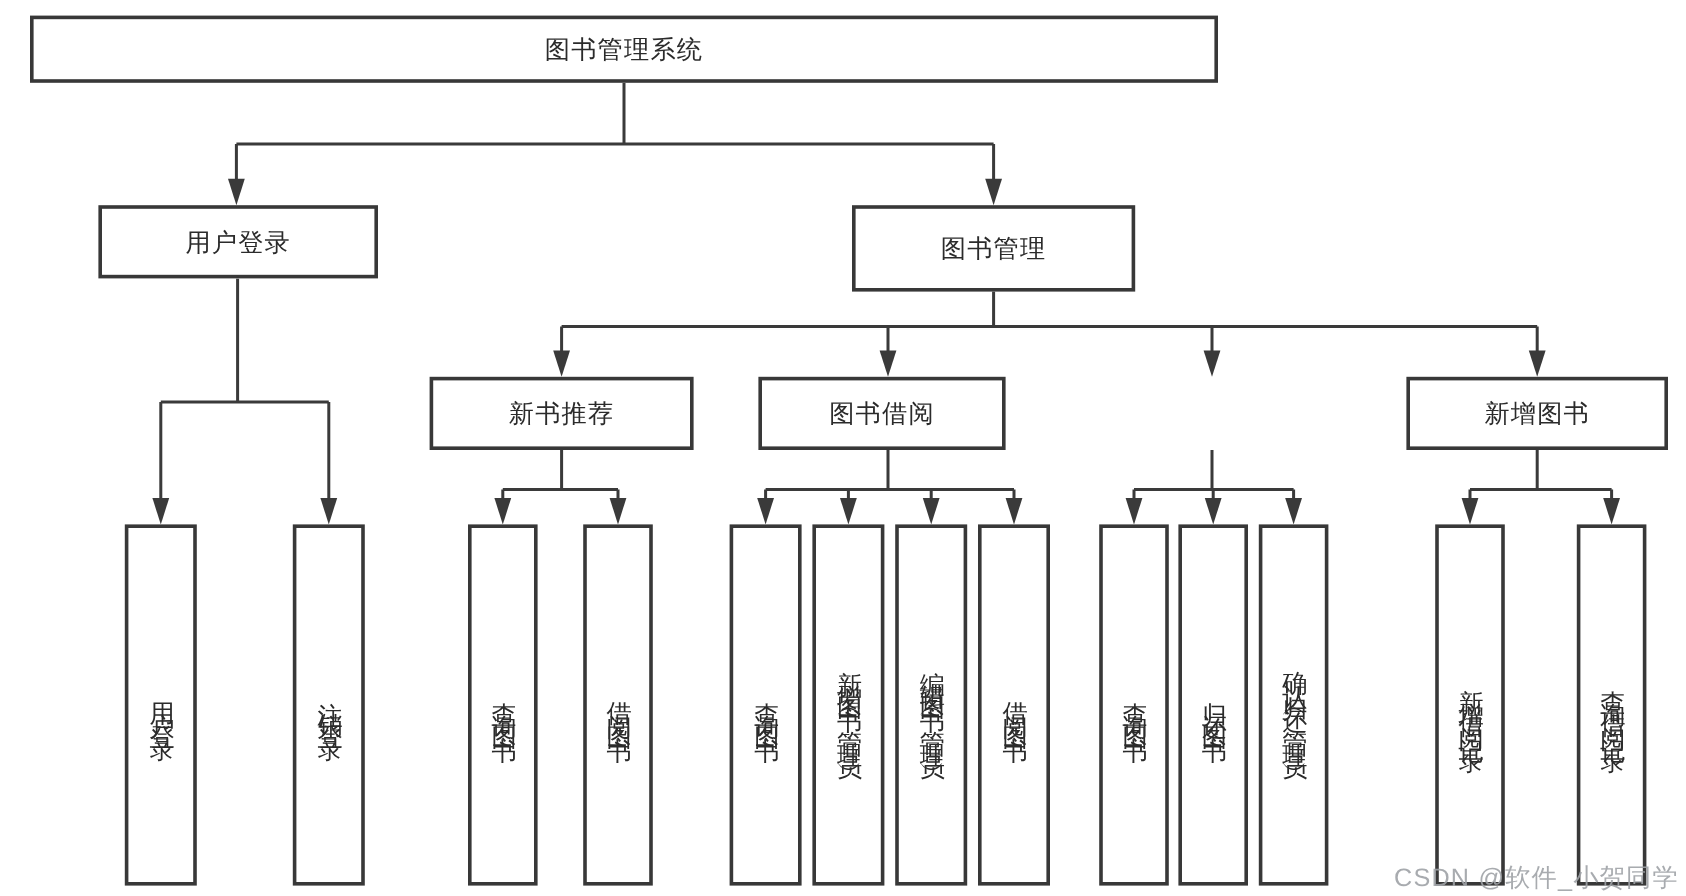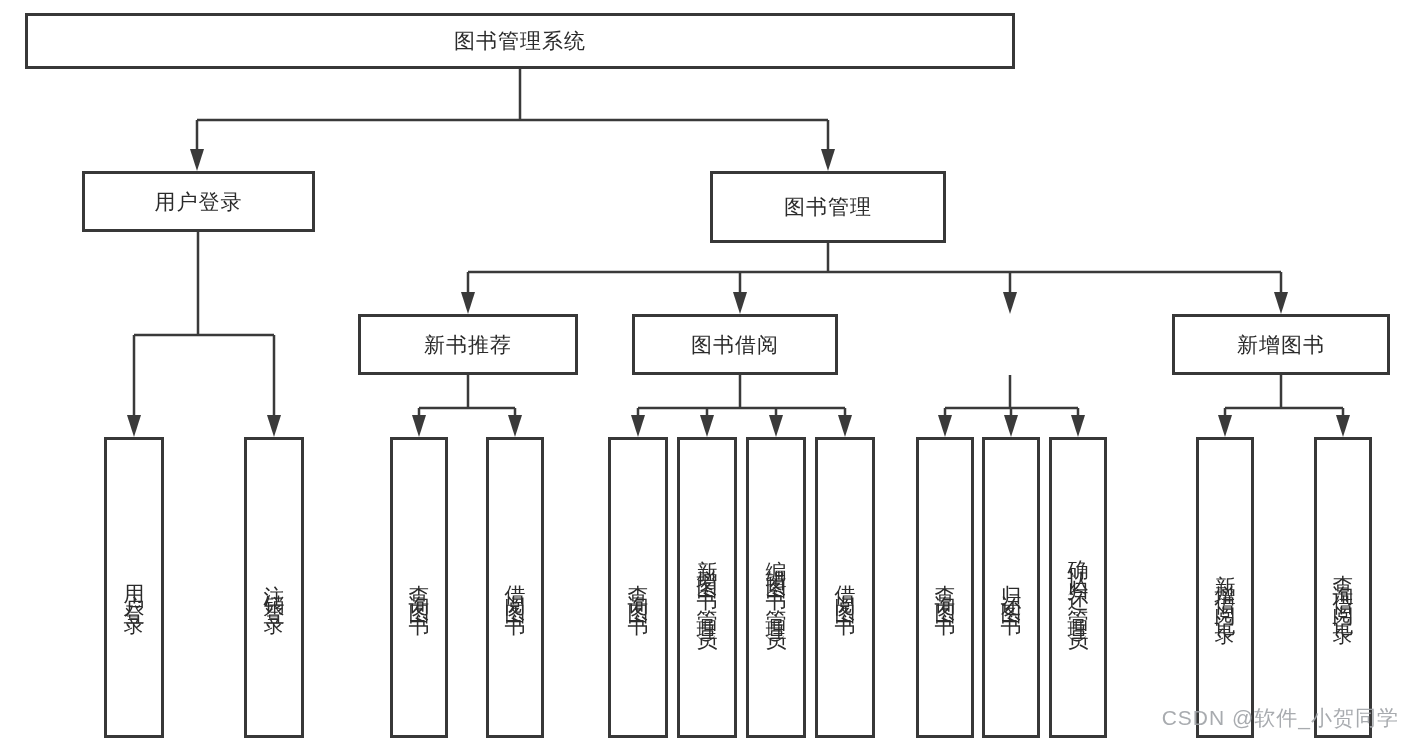--- a/index.html
+++ b/index.html
@@ -33,21 +33,21 @@
   }
   .v-box {
     writing-mode: vertical-rl;
     text-orientation: mixed;
     font-size: 21px;
     letter-spacing: 10px;
   }
   .watermark {
     position: absolute;
     right: 6px;
-    bottom: 15px;
+    bottom: 2px;
     font-size: 21px;
     color: rgba(158, 162, 166, 0.9);
     letter-spacing: 1px;
     z-index: 5;
     white-space: nowrap;
     margin-top: 24px;
   }
 </style>
 </head>
 <body>

